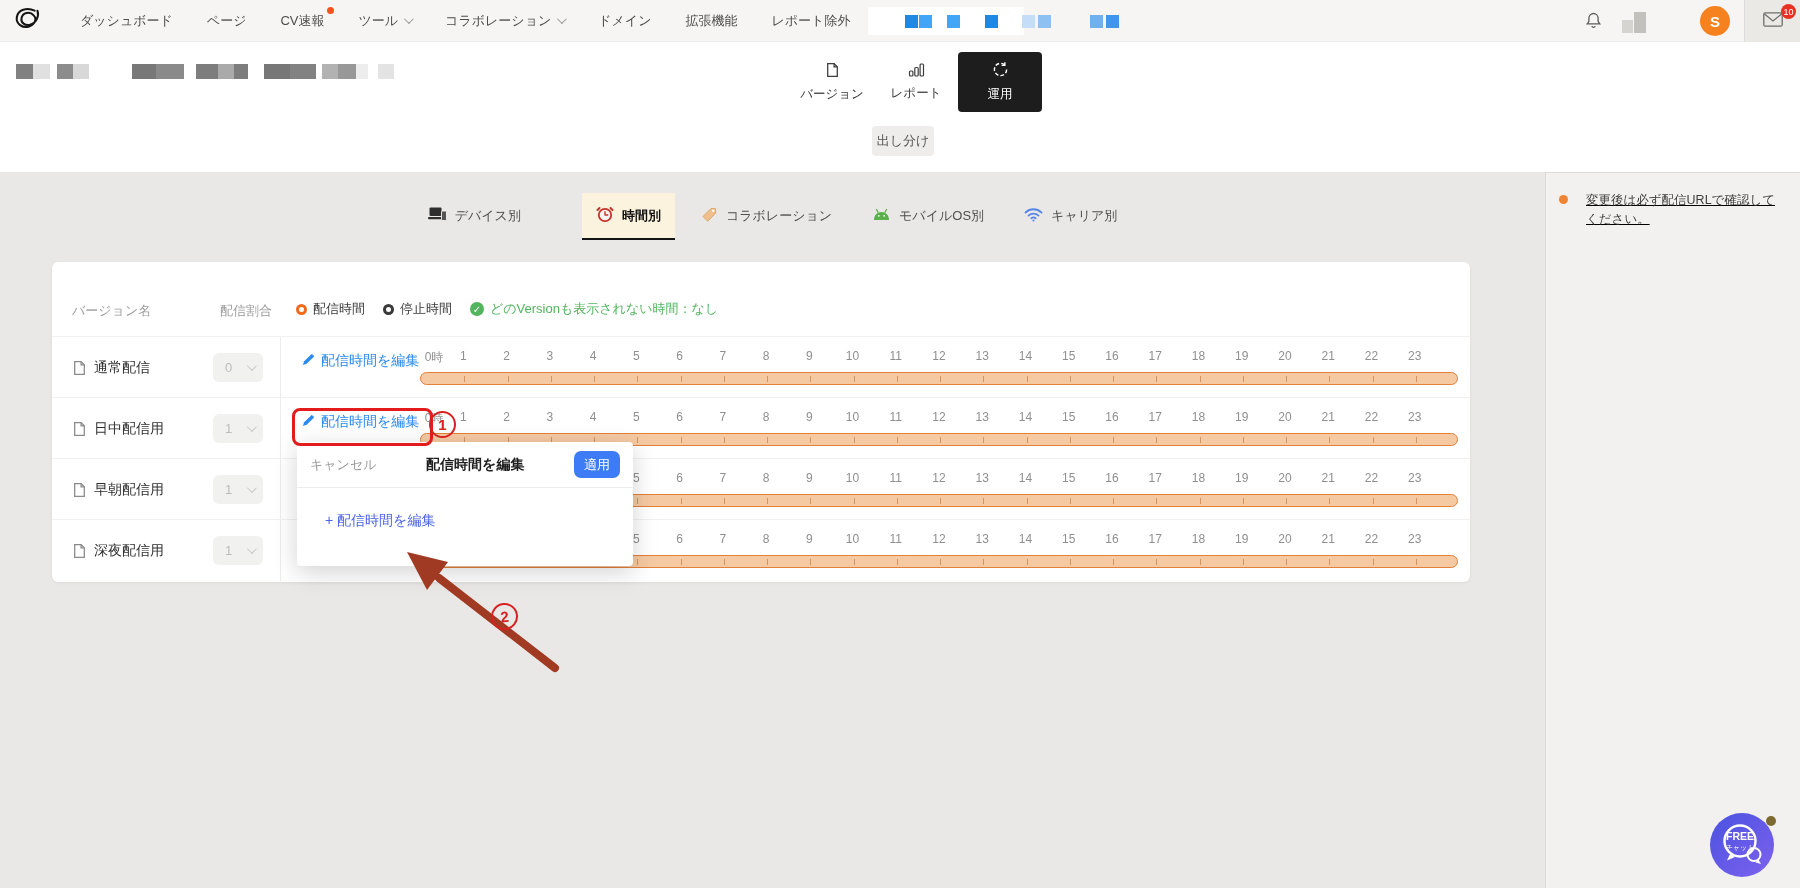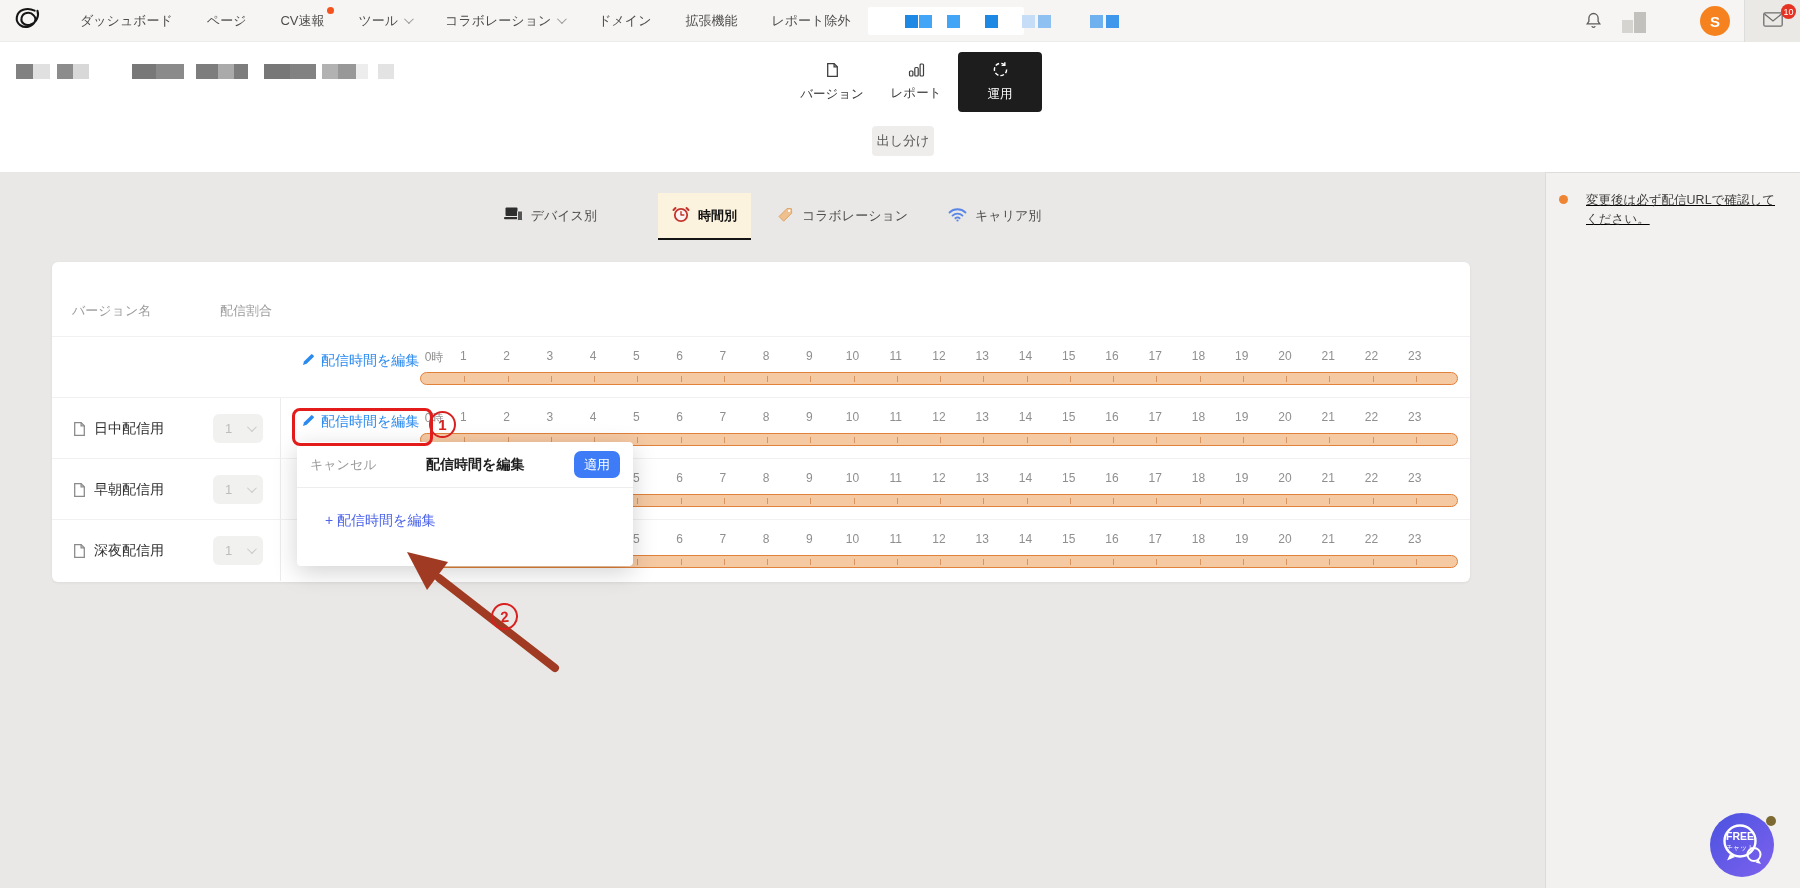--- a/index.html
+++ b/index.html
@@ -240,37 +240,71 @@
         <span>時間別</span>
       </div>
       <div class="stab">
         <span><svg width="17" height="17" viewBox="0 0 17 17">
             <path d="M2 10.5L10 2.5l4.5.2.2 4.5-8 8z" fill="#efc08d" stroke="#dca76b" stroke-width="1"></path>
             <circle cx="12.2" cy="4.8" r="1.2" fill="#fff"></circle>
           </svg></span>
         <span>コラボレーション</span>
       </div>
       <div class="stab">
+        <span><svg width="19" height="14" viewBox="0 0 19 14">
+            <path d="M2 13C2 8 5.3 5 9.5 5s7.5 3 7.5 8z" fill="#5ab04c"></path>
+            <path d="M6 5.3L4.5 2.5M13 5.3l1.5-2.8" stroke="#5ab04c" stroke-width="1.3" stroke-linecap="round" fill="none"></path>
+            <circle cx="6.8" cy="8.8" r="0.9" fill="#fff"></circle>
+            <circle cx="12.2" cy="8.8" r="0.9" fill="#fff"></circle>
+          </svg></span>
+        <span>モバイルOS別</span>
+      </div>
+      <div class="stab">
         <span><svg width="19" height="15" viewBox="0 0 19 15">
             <path d="M1.5 5.5a11.5 11.5 0 0 1 16 0" fill="none" stroke="#5a86e8" stroke-width="1.8" stroke-linecap="round"></path>
             <path d="M4.5 8.6a7.2 7.2 0 0 1 10 0" fill="none" stroke="#5a86e8" stroke-width="1.8" stroke-linecap="round"></path>
             <path d="M7.4 11.3a3.2 3.2 0 0 1 4.2 0" fill="none" stroke="#5a86e8" stroke-width="1.8" stroke-linecap="round"></path>
             <circle cx="9.5" cy="13.5" r="1.1" fill="#5a86e8"></circle>
           </svg></span>
         <span>キャリア別</span>
       </div>
     </div>
 
   <div class="card">
     <div class="thead">
       <span class="th-label" style="left:20px">バージョン名</span>
       <span class="th-label" style="left:168px">配信割合</span>
+      <div class="legend">
+        <span class="leg-item">
+          <span class="ring"></span>
+          <span>配信時間</span>
+        </span>
+        <span class="leg-item">
+          <span class="ring black"></span>
+          <span>停止時間</span>
+        </span>
+        <span class="leg-item">
+          <span class="gcheck">✓</span>
+          <span class="leg-note">どのVersionも表示されない時間：なし</span>
+        </span>
+      </div>
     </div>
     <div class="tbody">
         <div class="trow">
+    <div class="cell-left">
+      <span class="row-ic"><svg width="15" height="16" viewBox="0 0 14 15">
+                <path d="M2.5 1.5h6l3 3v9h-9z" fill="none" stroke="#8a8a8a" stroke-width="1.2"></path>
+                <path d="M8.5 1.5v3h3" fill="none" stroke="#8a8a8a" stroke-width="1.2"></path>
+              </svg></span>
+      <span class="vname">通常配信</span>
+      <span class="dd">
+        <span class="dd-val">0</span>
+        <span class="chev"></span>
+      </span>
+    </div>
     <span class="edit-link">
       <span><svg width="13" height="13" viewBox="0 0 14 14">
                 <path d="M1 13l1.3-4L9.8 1.5a1 1 0 0 1 1.4 0l1.3 1.3a1 1 0 0 1 0 1.4L5 11.7z" fill="#2b8af0"></path>
               </svg></span>
       <span>配信時間を編集</span>
     </span>
     <div class="timeline">
       <div class="tl-labels">
               <span class="tl-h" style="left: 14px;">0時</span>
               <span class="tl-h" style="left: 43.25px;">1</span>

